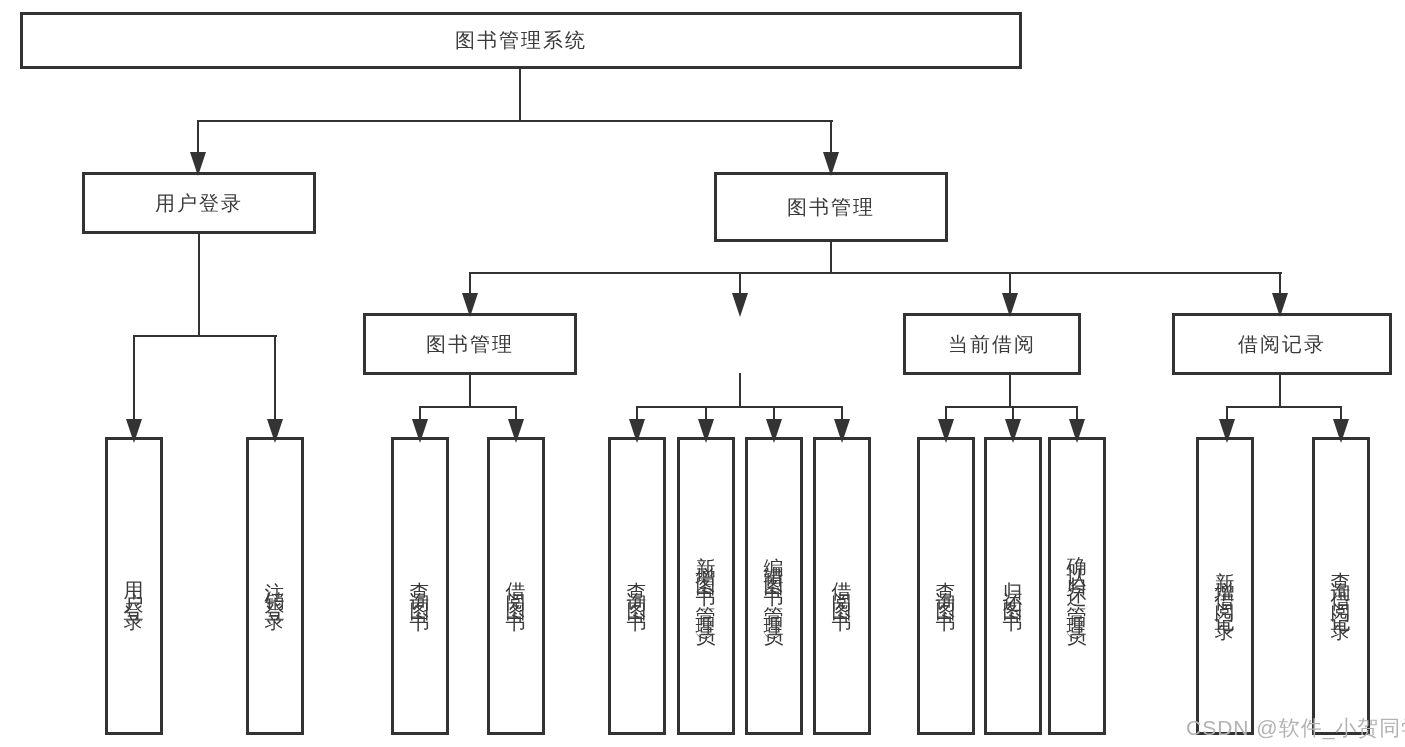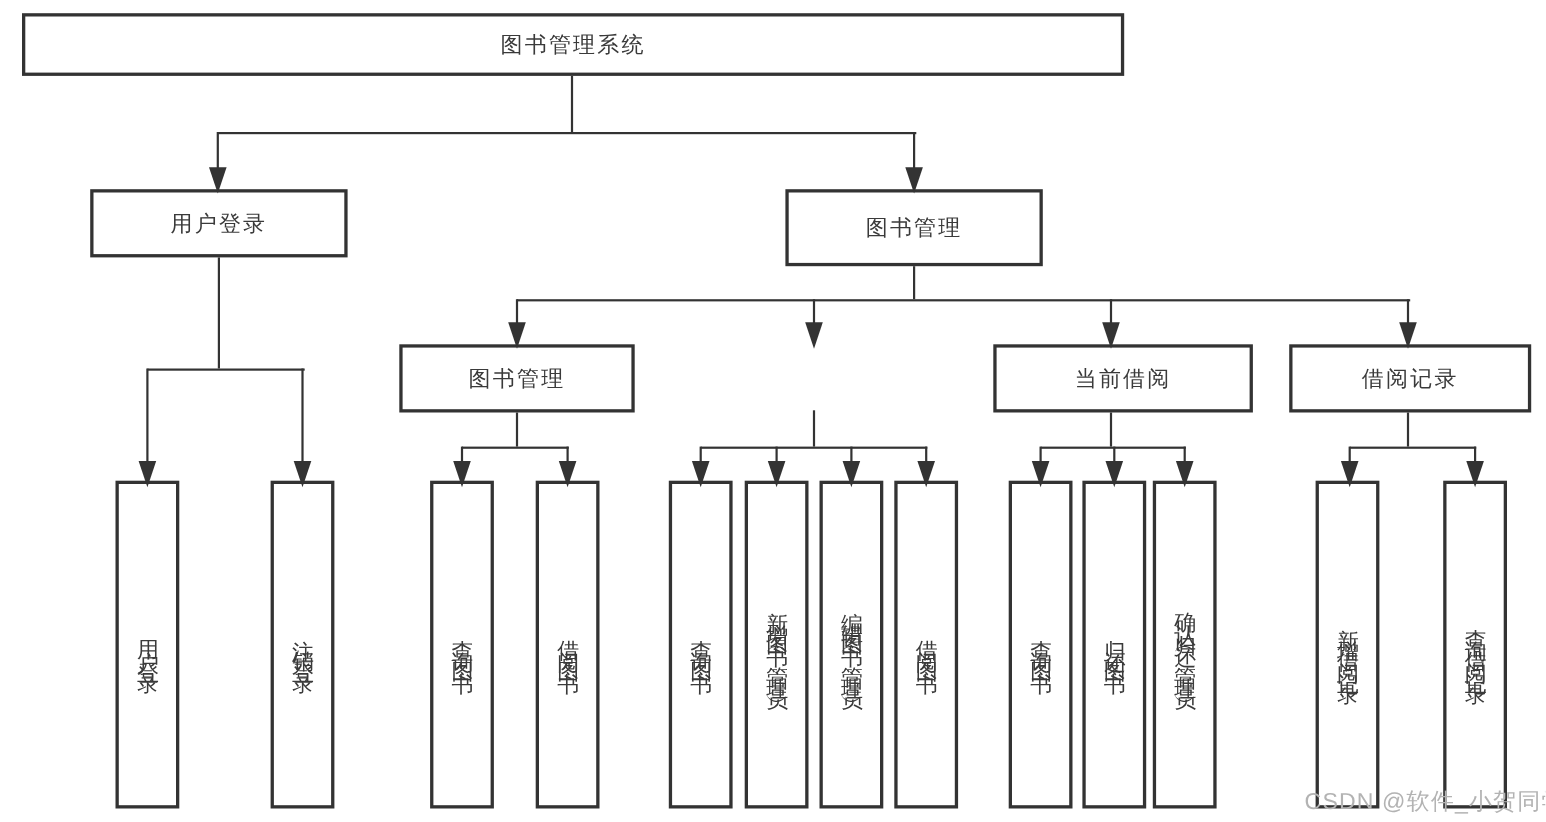--- a/index.html
+++ b/index.html
@@ -144,21 +144,21 @@
   <div class="box" style="left:82px; top:172px; width:234px; height:62px;">
     <span class="lbl">用户登录</span>
   </div>
   <div class="box" style="left:714px; top:172px; width:234px; height:70px;">
     <span class="lbl">图书管理</span>
   </div>
 
   <div class="box" style="left:363px; top:313px; width:214px; height:62px;">
     <span class="lbl">图书管理</span>
   </div>
-  <div class="box" style="left:903px; top:313px; width:236px; height:62px;">
+  <div class="box" style="left:903px; top:313px; width:178px; height:62px;">
     <span class="lbl">当前借阅</span>
   </div>
   <div class="box" style="left:1172px; top:313px; width:220px; height:62px;">
     <span class="lbl">借阅记录</span>
   </div>
 
   <div class="vbox" style="left:105px;">
     <span class="lbl">用户登录</span>
   </div>
   <div class="vbox" style="left:246px;">

